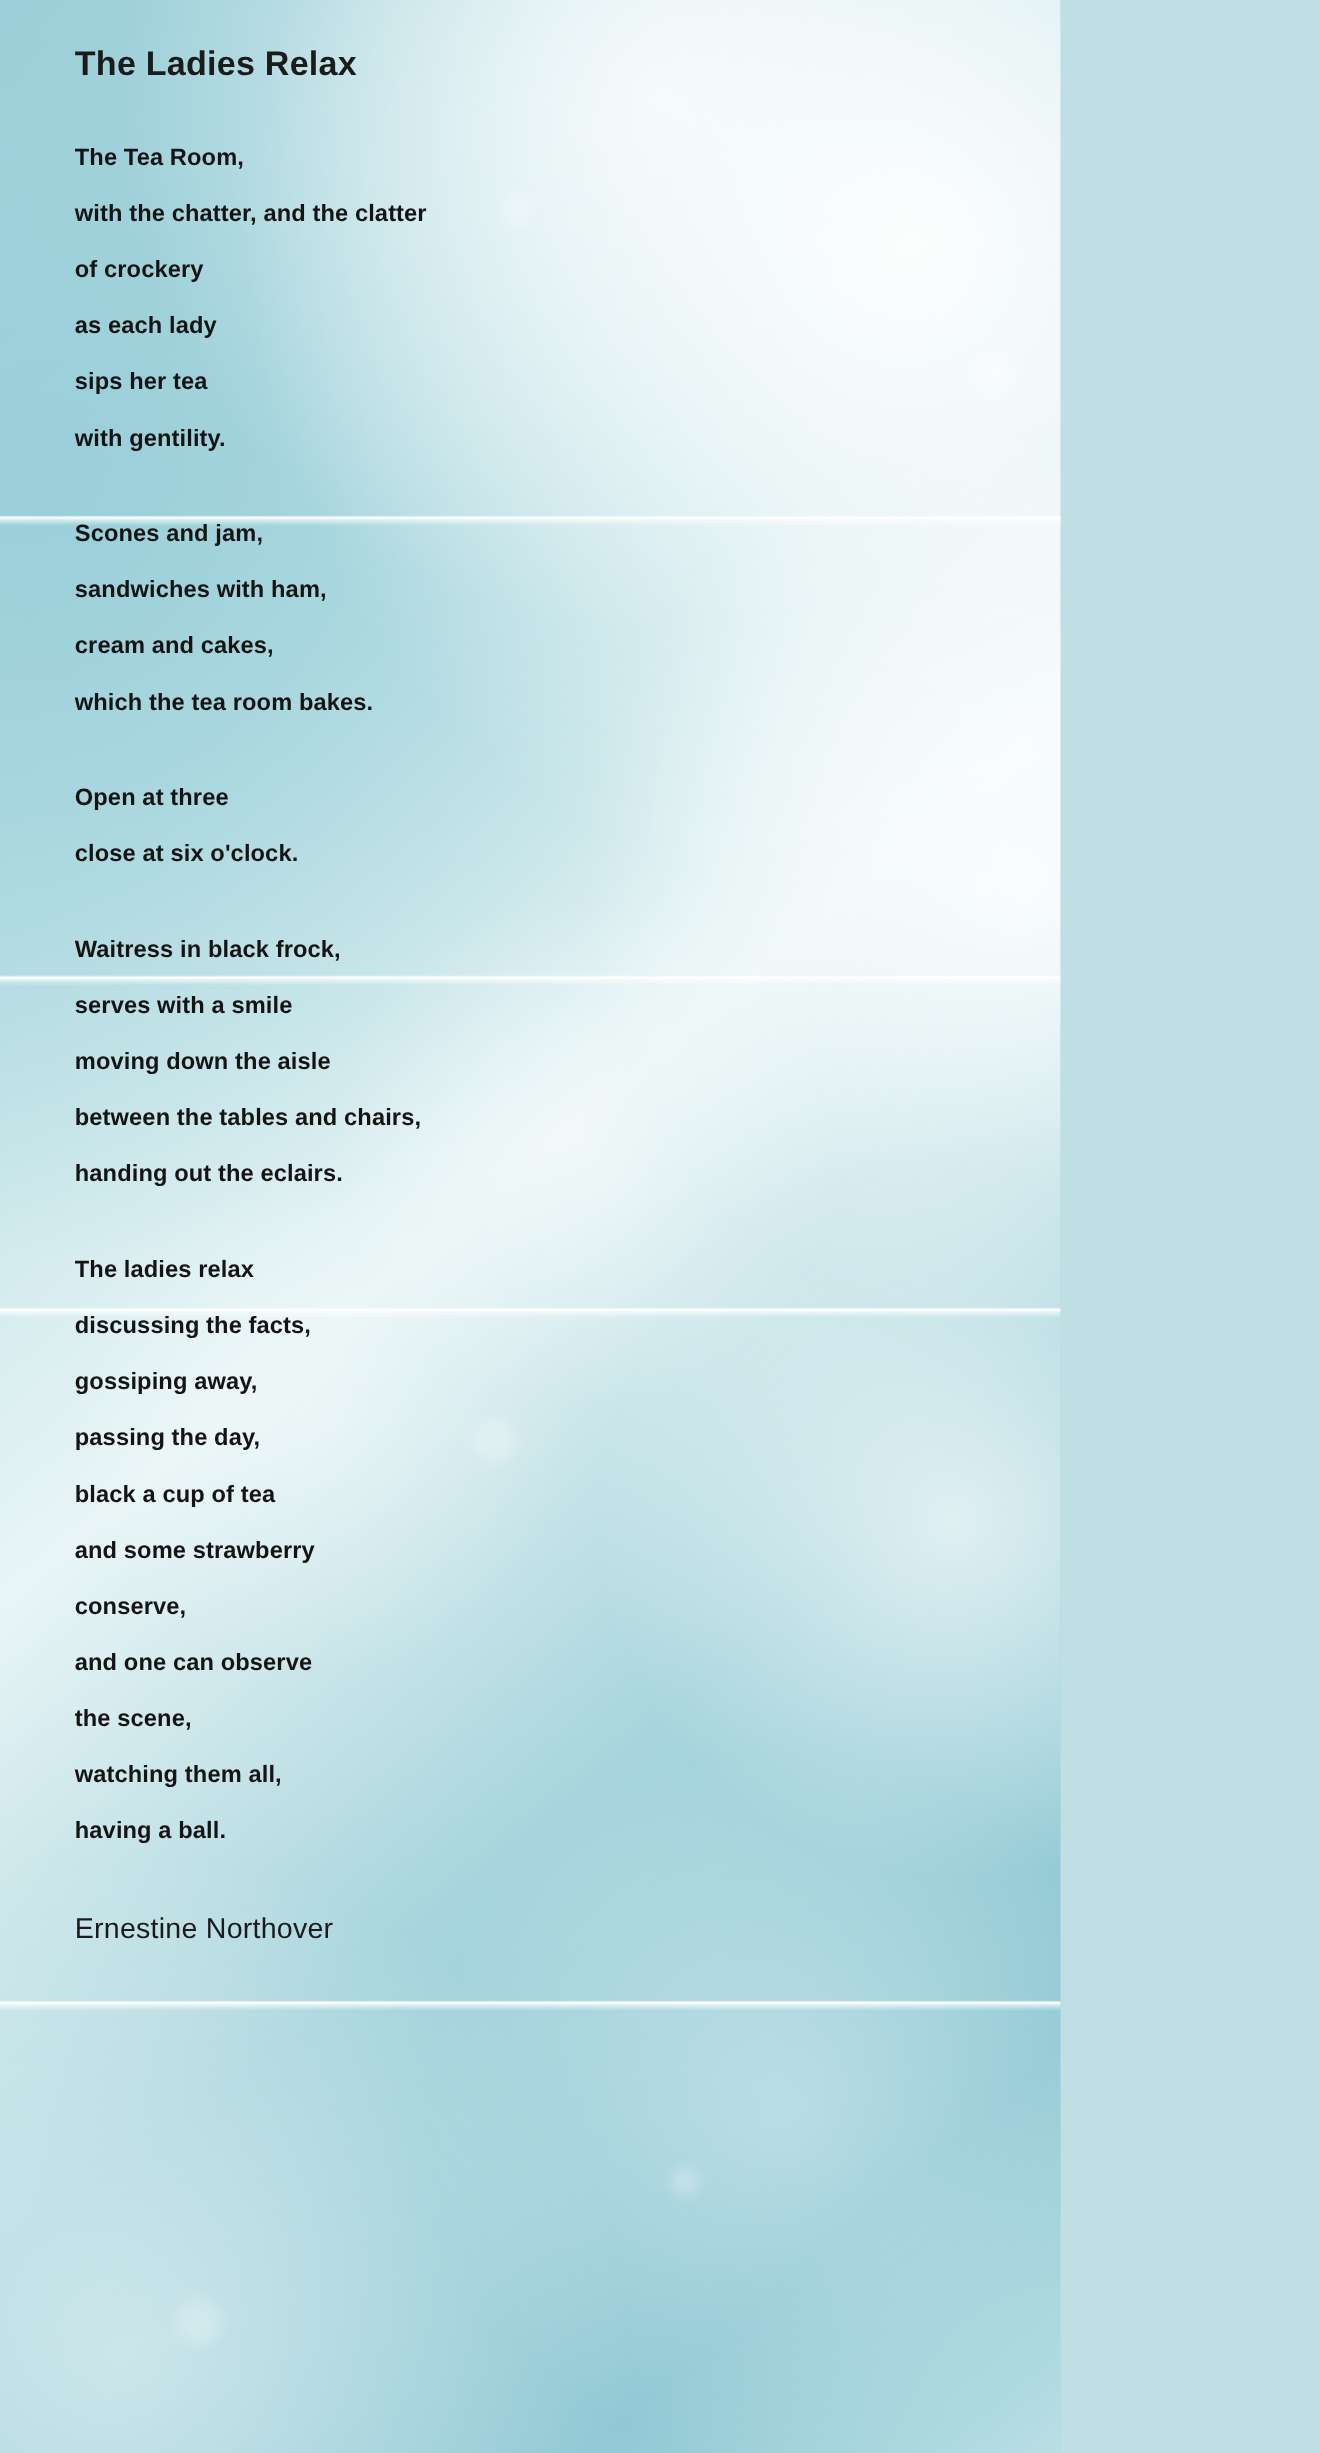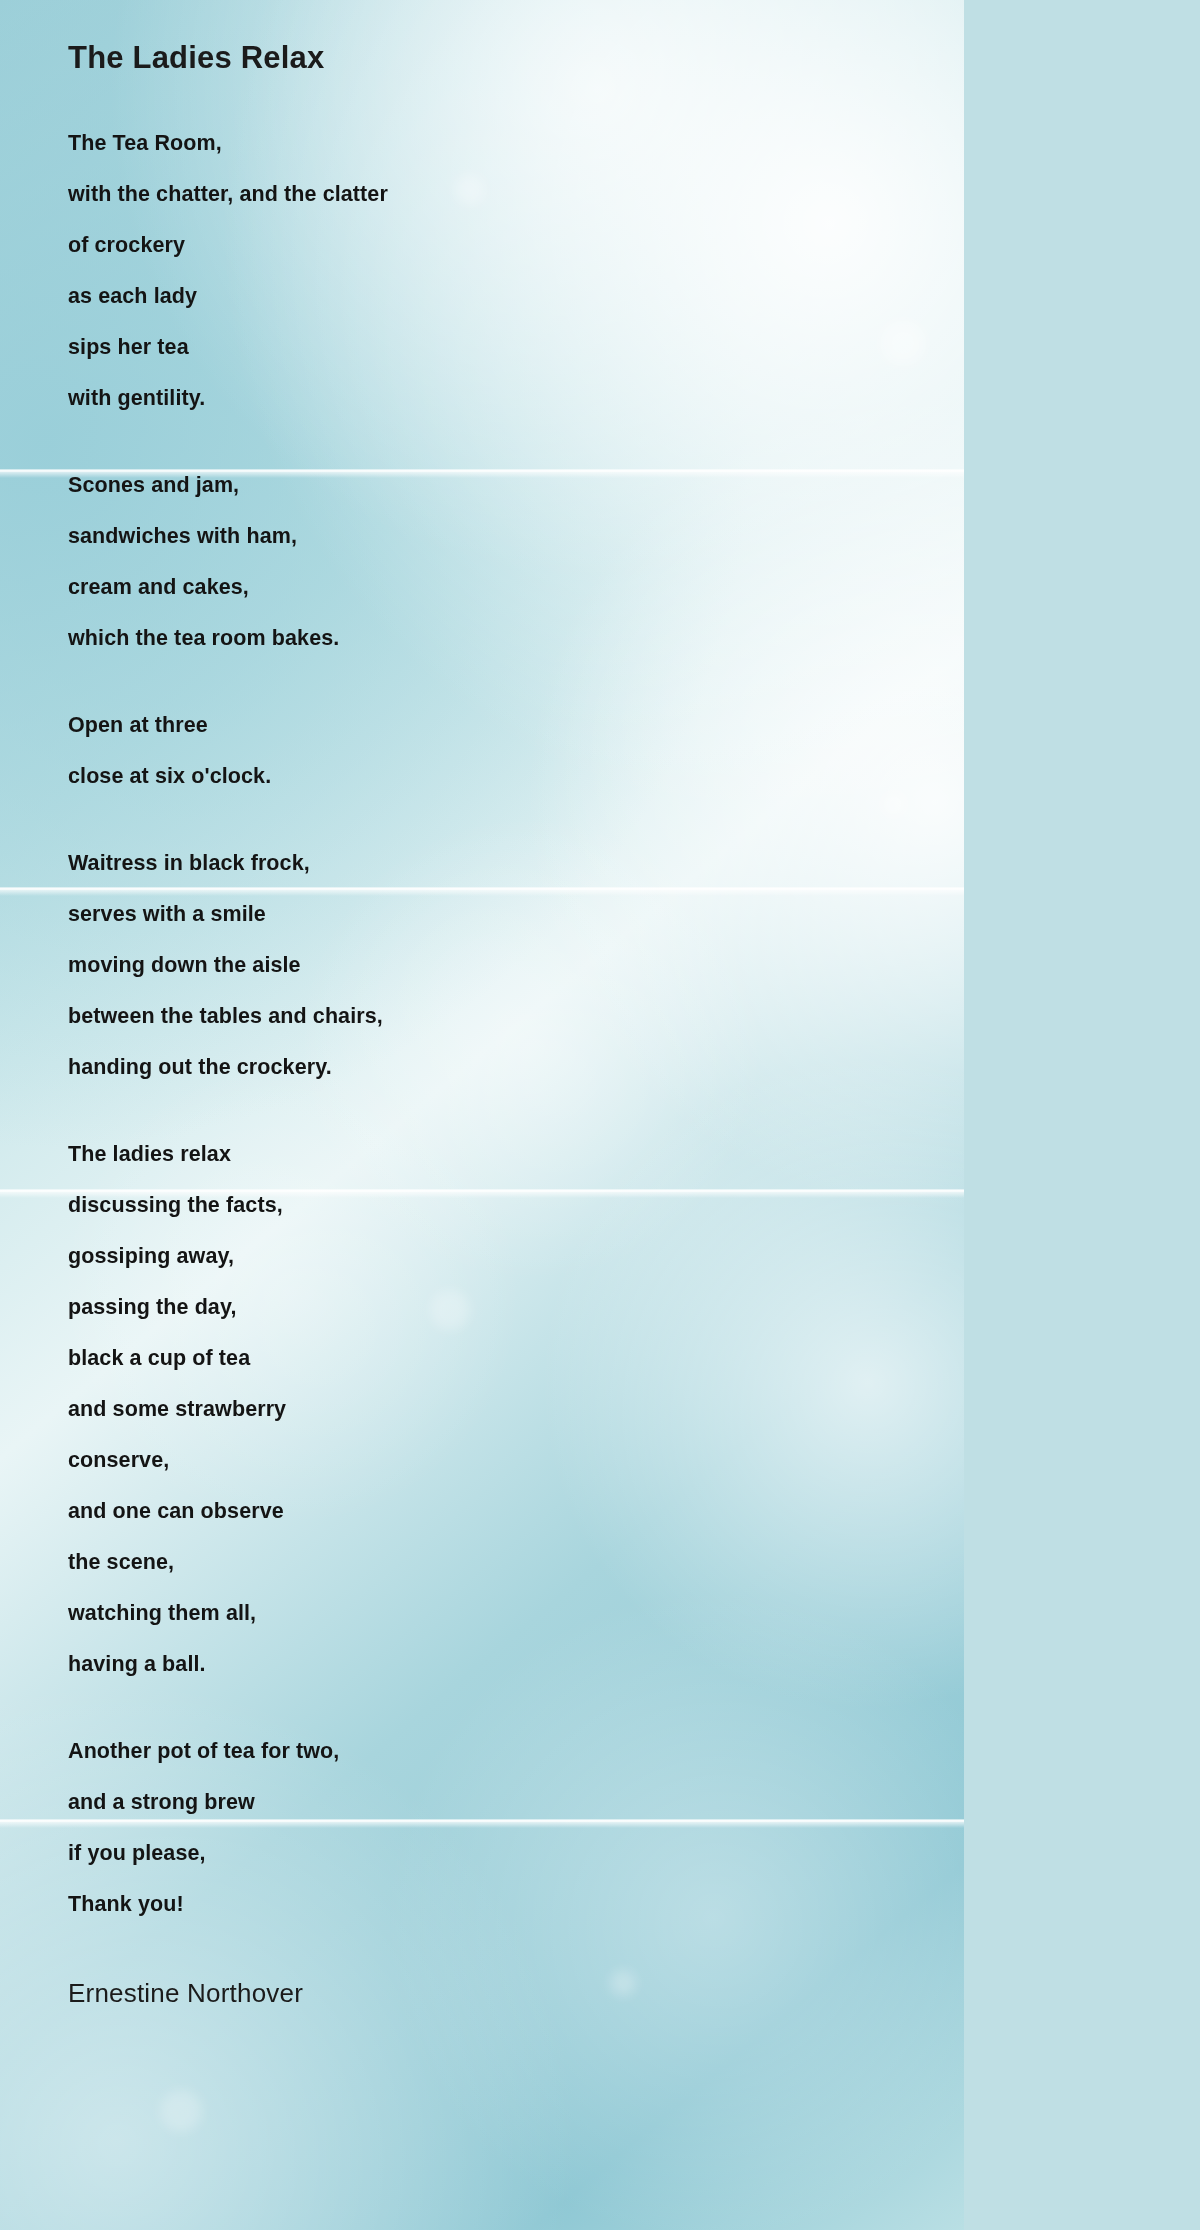--- a/index.html
+++ b/index.html
@@ -142,40 +142,34 @@
     <div class="stanza">
       <div class="line">Open at three</div>
       <div class="line">close at six o'clock.</div>
     </div>
 
     <div class="stanza">
       <div class="line">Waitress in black frock,</div>
       <div class="line">serves with a smile</div>
       <div class="line">moving down the aisle</div>
       <div class="line">between the tables and chairs,</div>
-      <div class="line">handing out the crockery.</div>
+      <div class="line">handing out the eclairs.</div>
     </div>
 
     <div class="stanza">
       <div class="line">The ladies relax</div>
       <div class="line">discussing the facts,</div>
       <div class="line">gossiping away,</div>
       <div class="line">passing the day,</div>
       <div class="line">black a cup of tea</div>
       <div class="line">and some strawberry</div>
       <div class="line">conserve,</div>
       <div class="line">and one can observe</div>
       <div class="line">the scene,</div>
       <div class="line">watching them all,</div>
       <div class="line">having a ball.</div>
     </div>
 
-    <div class="stanza">
-      <div class="line">Another pot of tea for two,</div>
-      <div class="line">and a strong brew</div>
-      <div class="line">if you please,</div>
-      <div class="line">Thank you!</div>
-    </div>
 
     <div id="poem-author">Ernestine Northover</div>
 
   </div>
 </div>
 
 </body></html>

